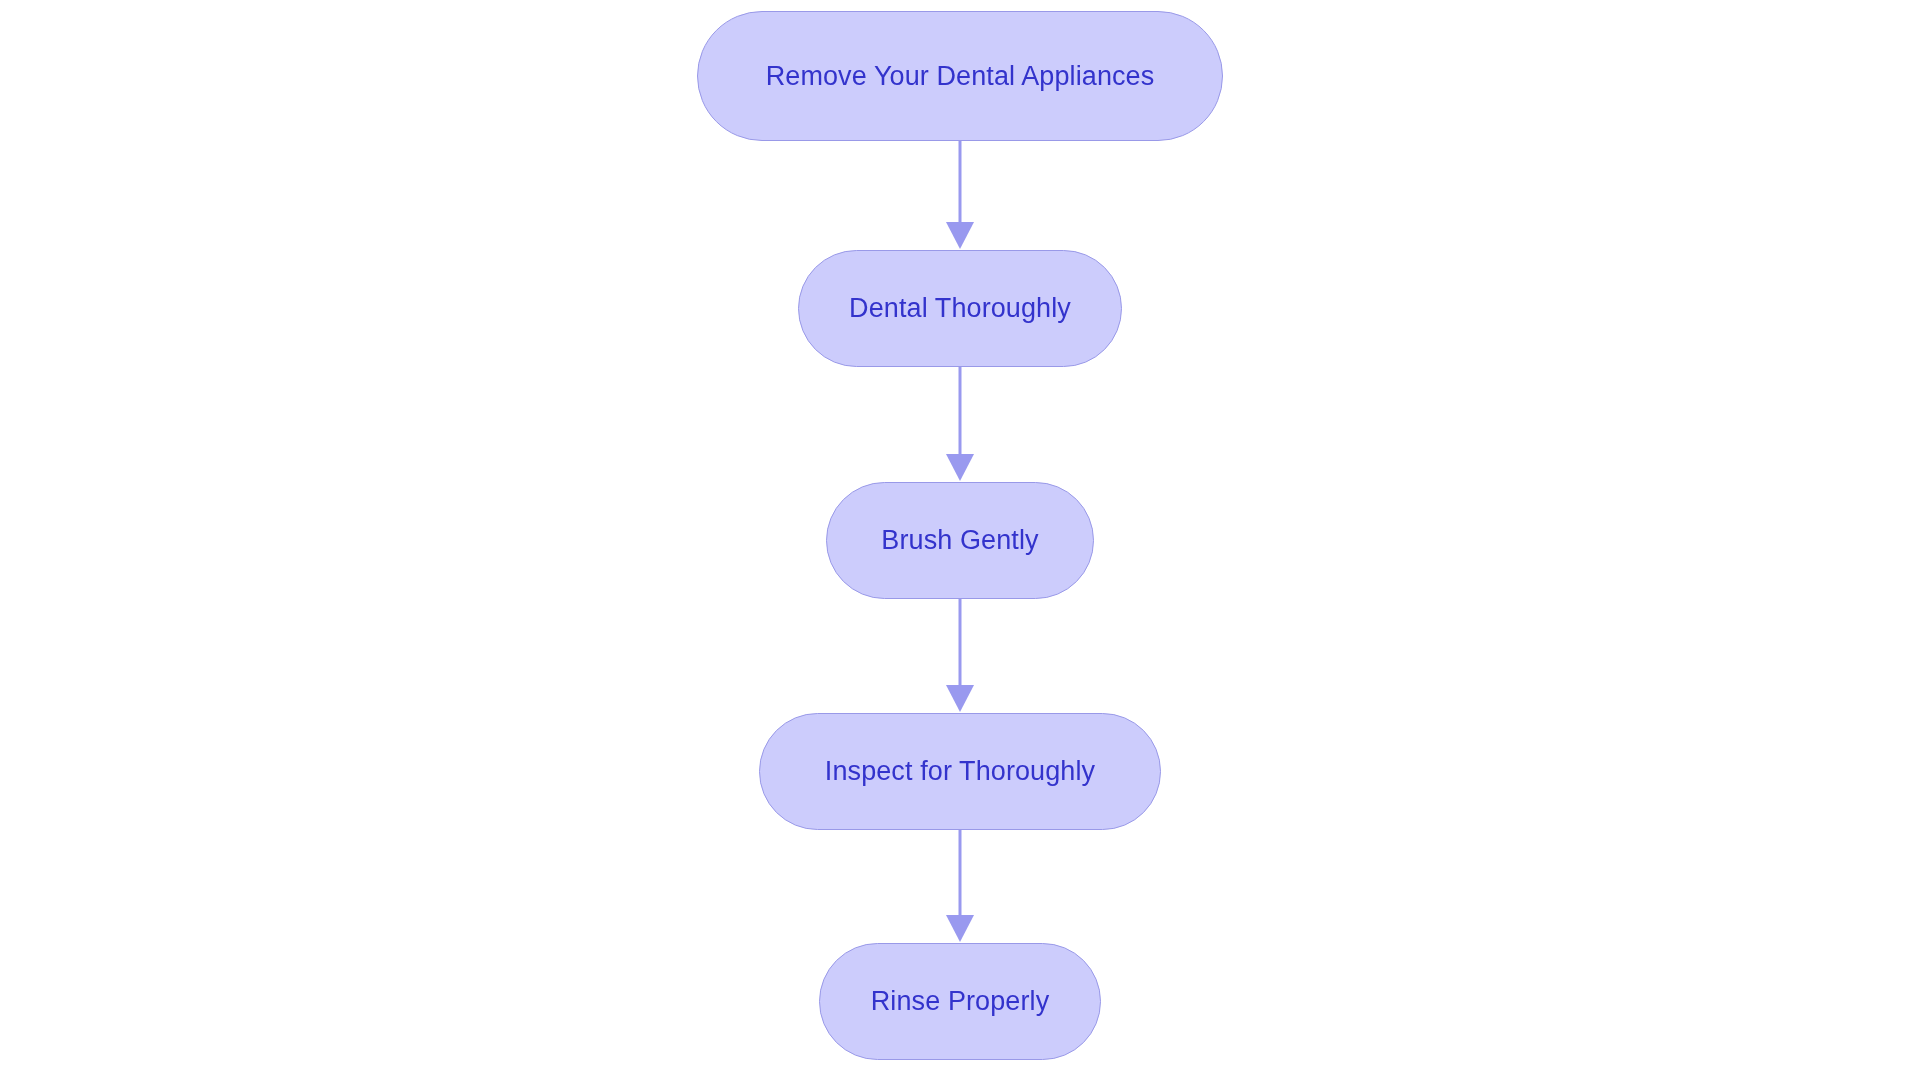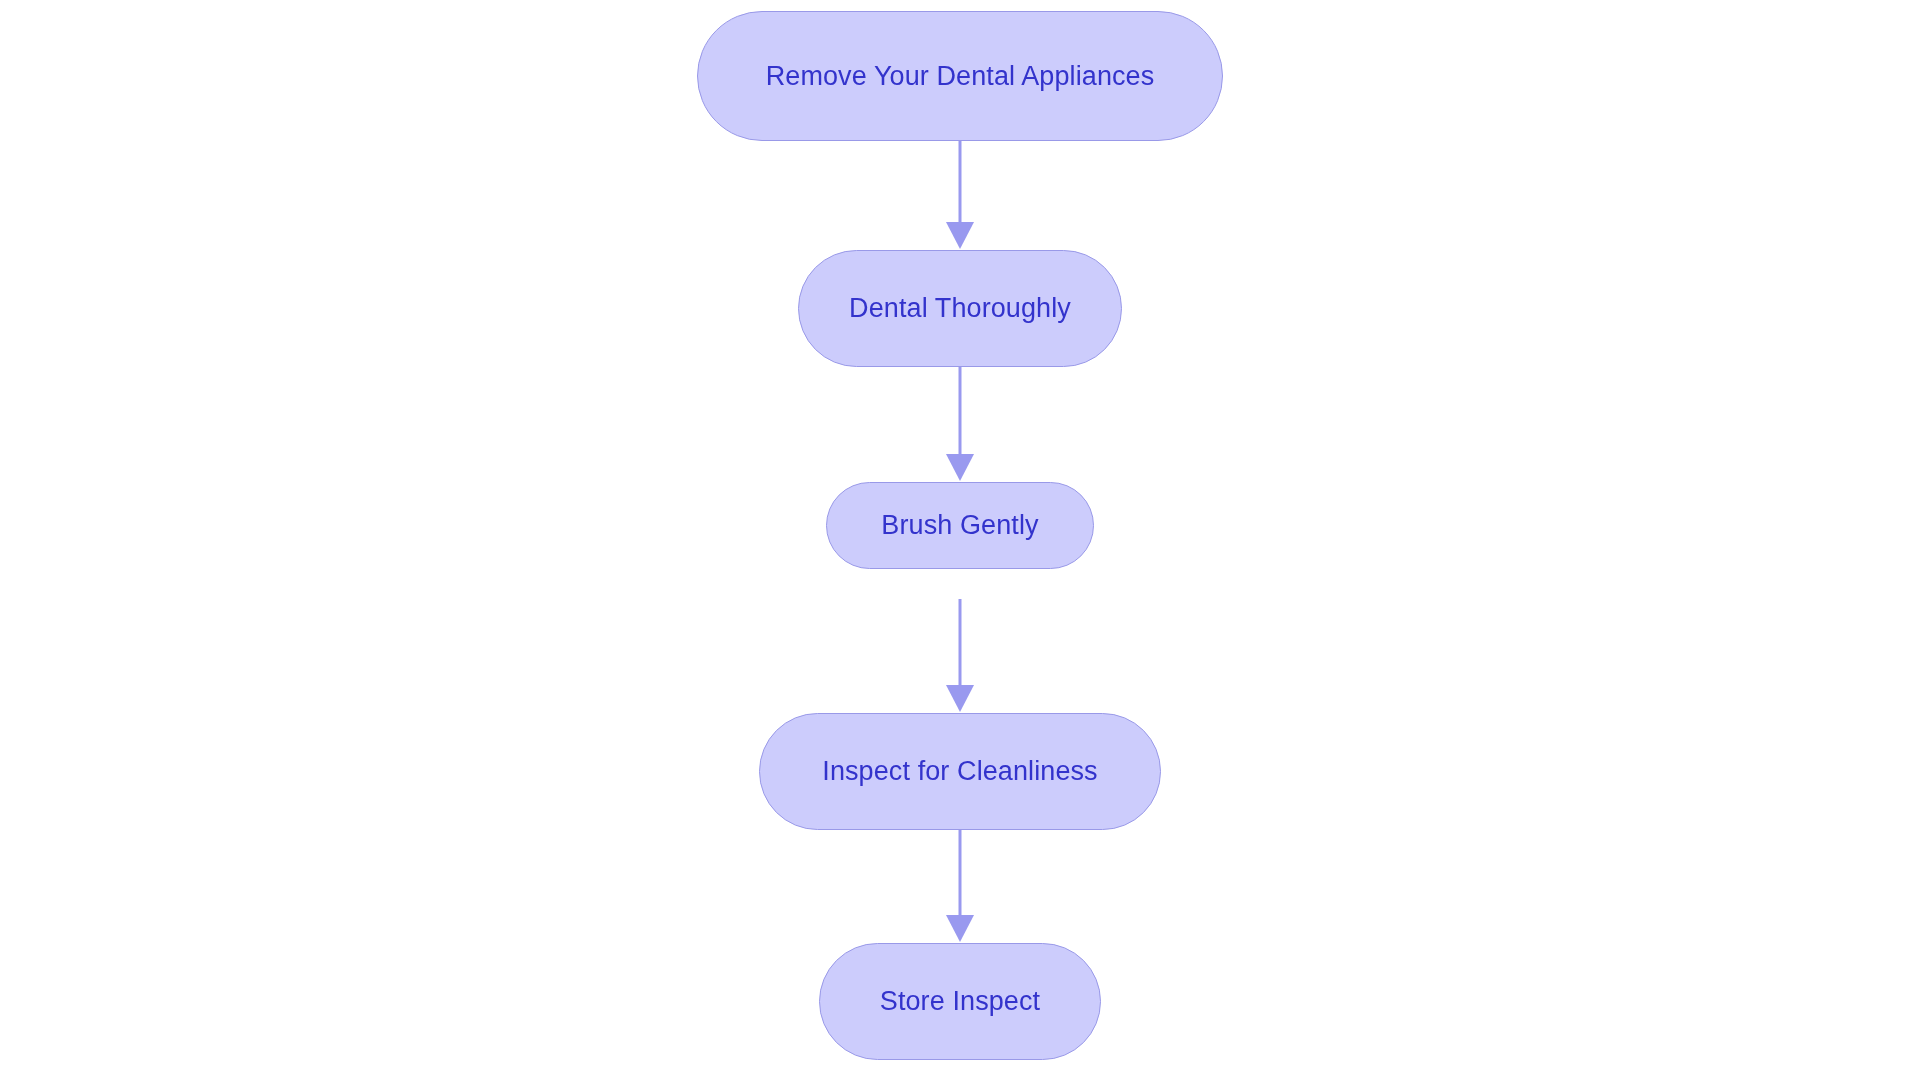--- a/index.html
+++ b/index.html
@@ -89,26 +89,26 @@
   <div id="node-layer">
 
     <div class="flow-node" style="left:960px; top:11px; width:526px; height:130px;">
       <span class="flow-node-label">Remove Your Dental Appliances</span>
     </div>
 
     <div class="flow-node" style="left:960px; top:250px; width:324px; height:117px;">
       <span class="flow-node-label">Dental Thoroughly</span>
     </div>
 
-    <div class="flow-node" style="left:960px; top:482px; width:268px; height:87px;">
+    <div class="flow-node" style="left:960px; top:482px; width:268px; height:117px;">
       <span class="flow-node-label">Brush Gently</span>
     </div>
 
     <div class="flow-node" style="left:960px; top:713px; width:402px; height:117px;">
-      <span class="flow-node-label">Inspect for Cleanliness</span>
+      <span class="flow-node-label">Inspect for Thoroughly</span>
     </div>
 
     <div class="flow-node" style="left:960px; top:943px; width:282px; height:117px;">
-      <span class="flow-node-label">Store Inspect</span>
+      <span class="flow-node-label">Rinse Properly</span>
     </div>
 
   </div>
 </div>
 
 </body></html>

